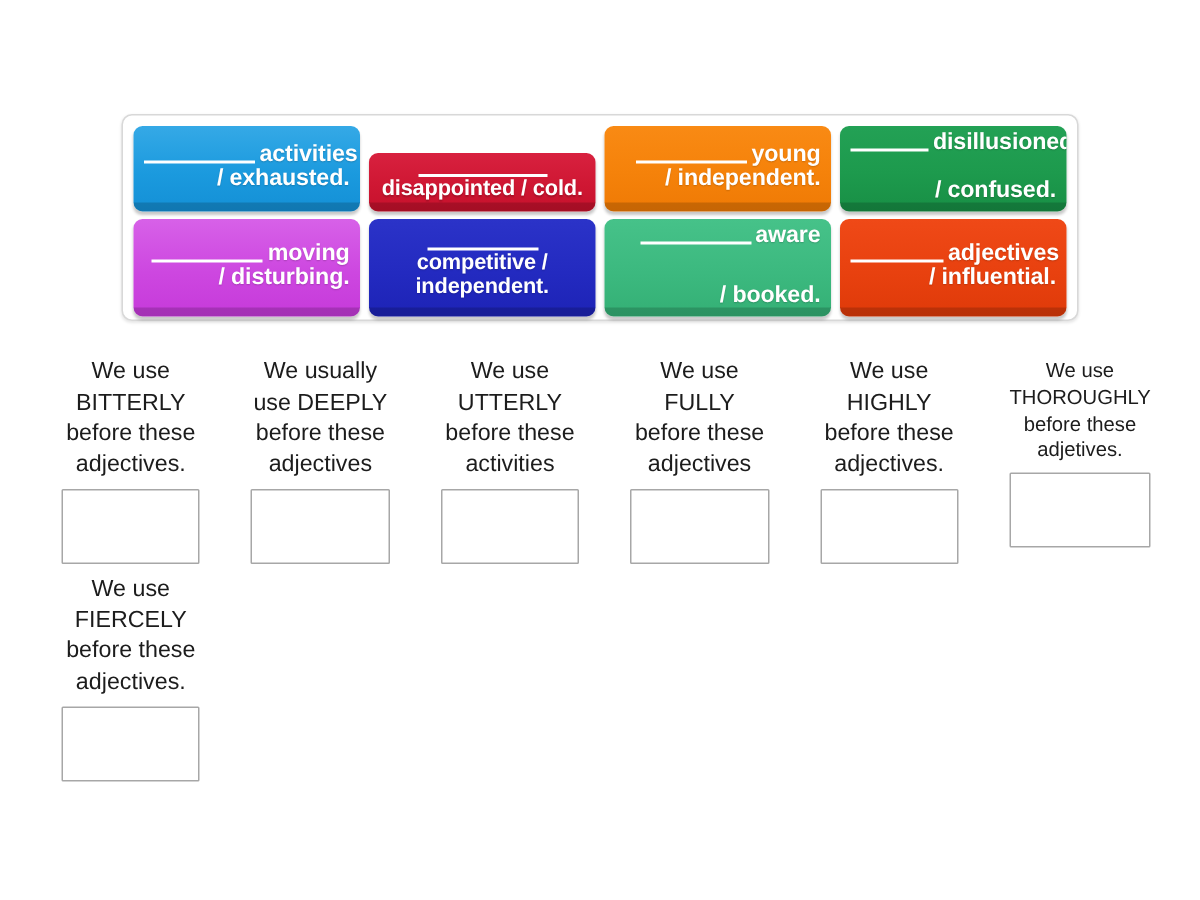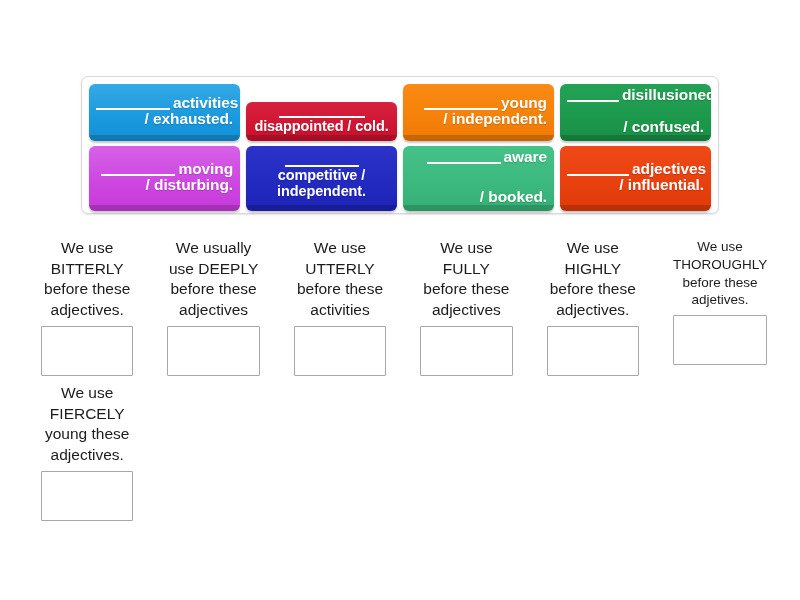--- a/index.html
+++ b/index.html
@@ -216,20 +216,20 @@
       <div class="zone-label">We use HIGHLY before these adjectives.</div>
       <div class="zone-box"></div>
     </div>
 
     <div class="zone">
       <div class="zone-label small">We use THOROUGHLY before these adjetives.</div>
       <div class="zone-box"></div>
     </div>
 
     <div class="zone">
-      <div class="zone-label">We use FIERCELY young these adjectives.</div>
+      <div class="zone-label">We use FIERCELY before these adjectives.</div>
       <div class="zone-box"></div>
     </div>
 
 
   </div>
 
 </div>
 
 </body></html>

